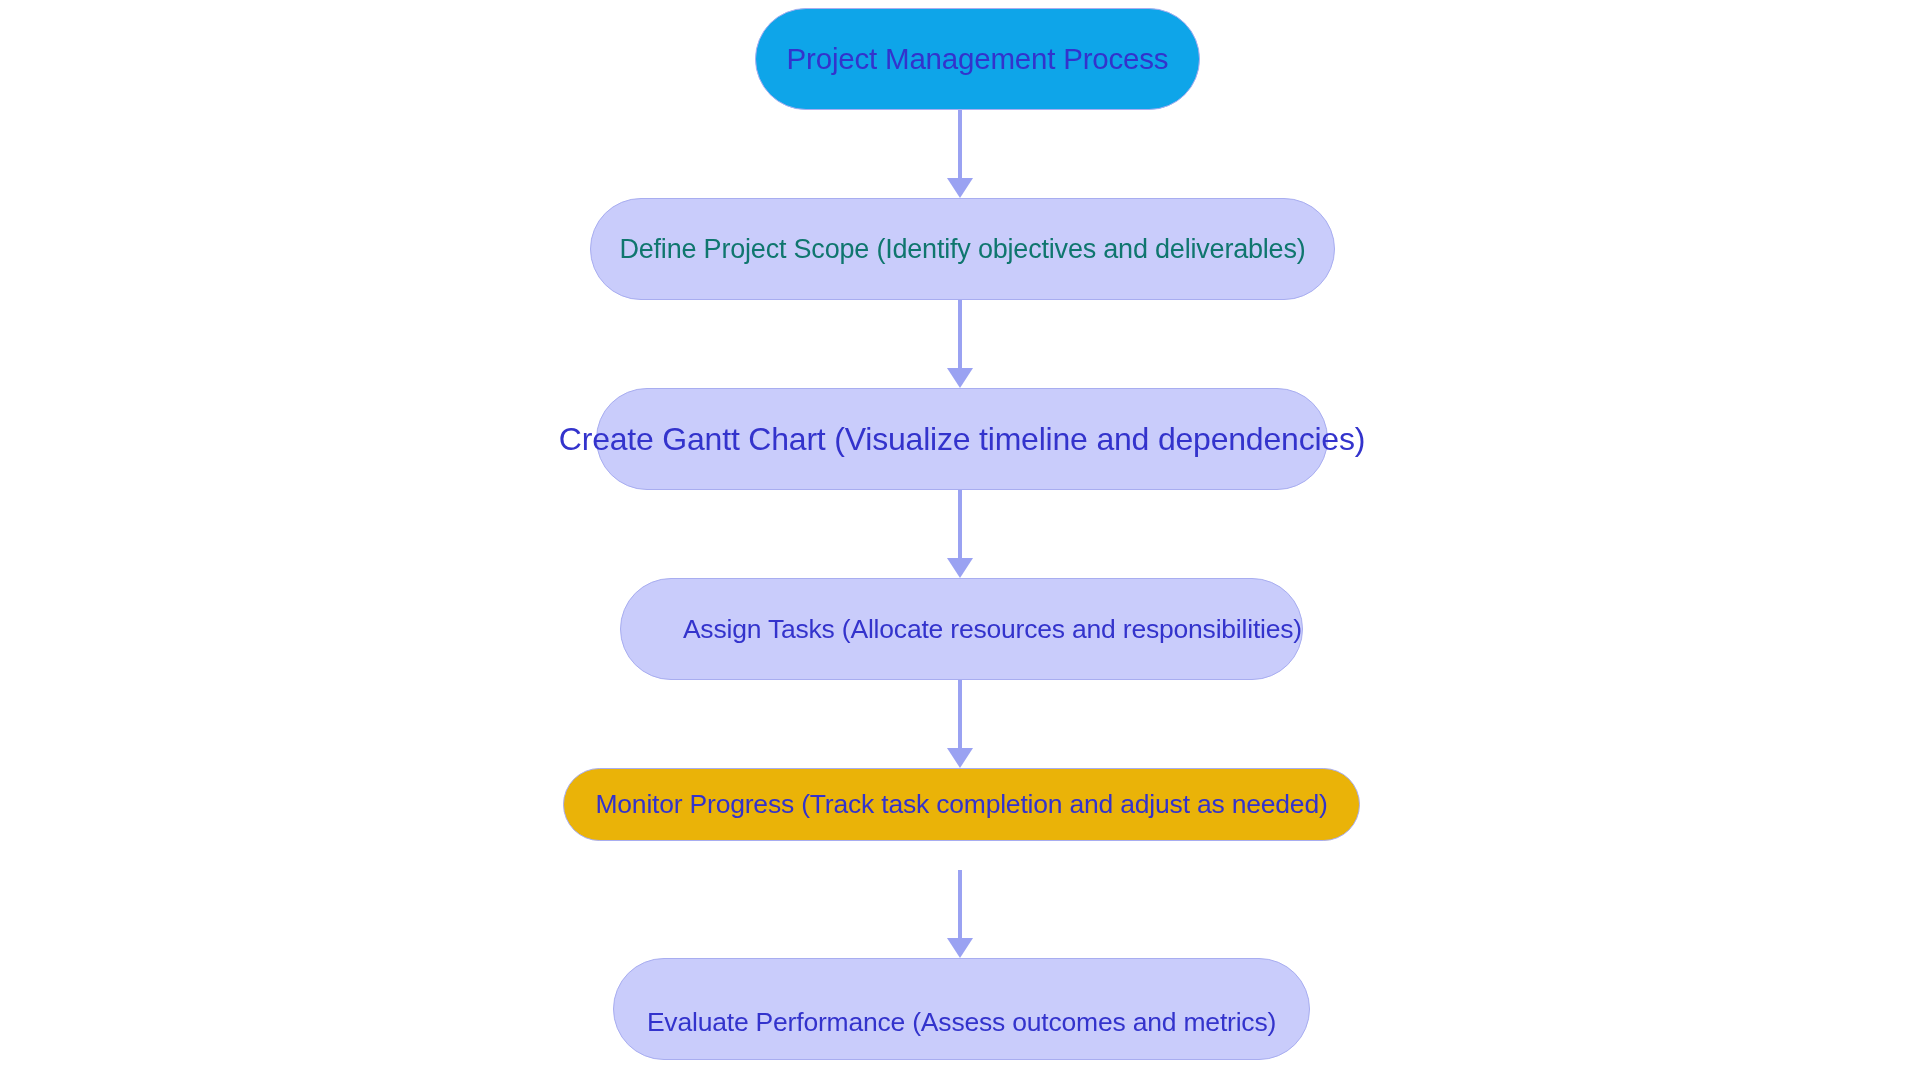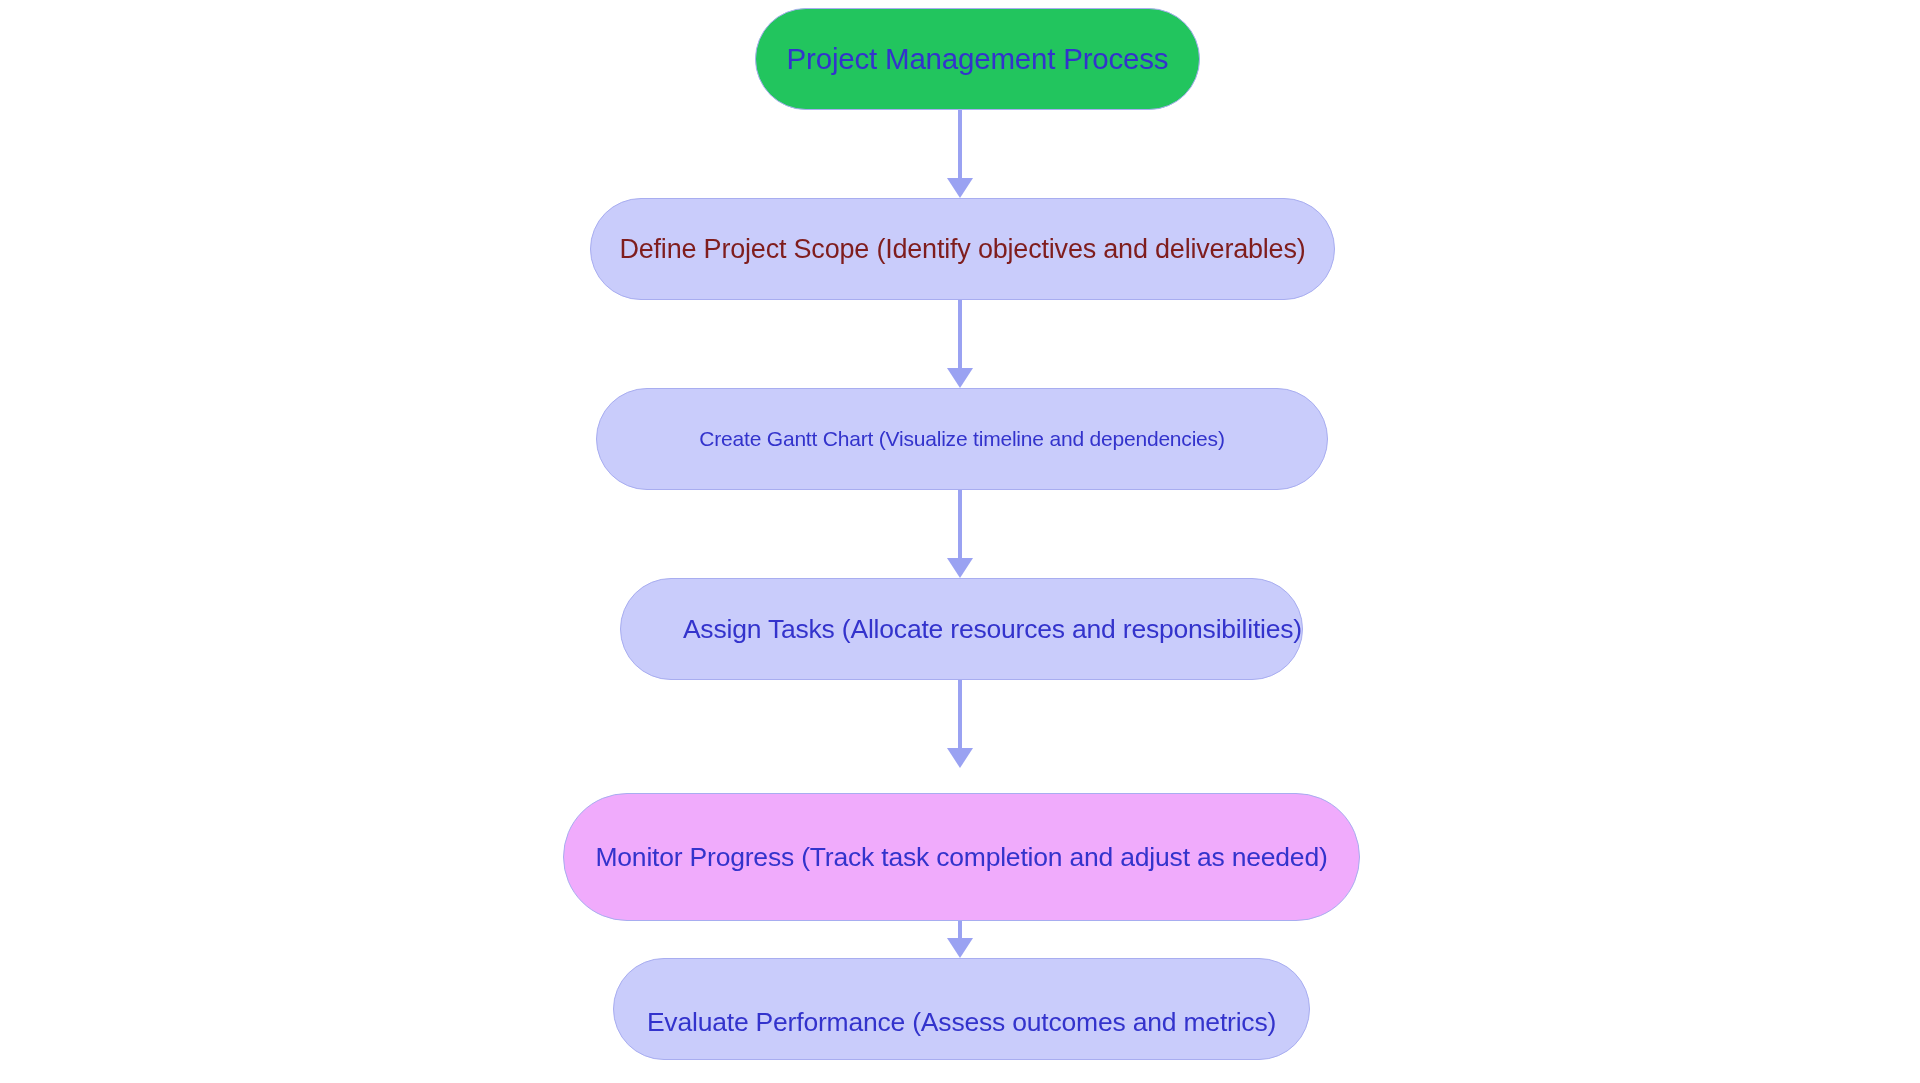--- a/index.html
+++ b/index.html
@@ -87,31 +87,31 @@
       <div class="conn-head" style="border-top-color: rgb(154, 162, 242);"></div>
     </div>
     <div class="connector" style="left: 940px; top: 680px; width: 40px; height: 88px;">
       <div class="conn-line" style="height: 70px; background: rgb(154, 162, 242);"></div>
       <div class="conn-head" style="border-top-color: rgb(154, 162, 242);"></div>
     </div>
     <div class="connector" style="left: 940px; top: 870px; width: 40px; height: 88px;">
       <div class="conn-line" style="height: 70px; background: rgb(154, 162, 242);"></div>
       <div class="conn-head" style="border-top-color: rgb(154, 162, 242);"></div>
     </div>
-    <div class="node root" style="left: 755px; top: 8px; width: 445px; height: 102px; background: #22c55e; border-color: rgb(168, 173, 240);">
+    <div class="node root" style="left: 755px; top: 8px; width: 445px; height: 102px; background: #0ea5e9; border-color: rgb(168, 173, 240);">
       <span class="node-label" style="color: rgb(51, 51, 204); font-size: 29.5px;">Project Management Process</span>
     </div>
     <div class="node step" style="left: 590px; top: 198px; width: 745px; height: 102px; background: rgb(201, 204, 251); border-color: rgb(168, 173, 240);">
-      <span class="node-label" style="color: #7f1d1d; font-size: 27px;">Define Project Scope (Identify objectives and deliverables)</span>
+      <span class="node-label" style="color: #0f766e; font-size: 27px;">Define Project Scope (Identify objectives and deliverables)</span>
     </div>
     <div class="node step" style="left: 596px; top: 388px; width: 732px; height: 102px; background: rgb(201, 204, 251); border-color: rgb(168, 173, 240);">
-      <span class="node-label" style="color: rgb(51, 51, 204); font-size: 21px;">Create Gantt Chart (Visualize timeline and dependencies)</span>
+      <span class="node-label" style="color: rgb(51, 51, 204); font-size: 32px;">Create Gantt Chart (Visualize timeline and dependencies)</span>
     </div>
     <div class="node step" style="left: 620px; top: 578px; width: 683px; height: 102px; background: rgb(201, 204, 251); border-color: rgb(168, 173, 240); justify-content: flex-end;">
       <span class="node-label" style="color: rgb(51, 51, 204); font-size: 26.5px;">Assign Tasks (Allocate resources and responsibilities)</span>
     </div>
-    <div class="node step" style="left: 563px; top: 768px; width: 797px; height: 128px; background: #f0abfc; border-color: rgb(168, 173, 240); margin-top: 25px;">
+    <div class="node step" style="left: 563px; top: 768px; width: 797px; height: 73px; background: #eab308; border-color: rgb(168, 173, 240);">
       <span class="node-label" style="color: rgb(51, 51, 204); font-size: 26.5px;">Monitor Progress (Track task completion and adjust as needed)</span>
     </div>
     <div class="node step" style="left: 613px; top: 958px; width: 697px; height: 102px; background: rgb(201, 204, 251); border-color: rgb(168, 173, 240);">
       <span class="node-label" style="color: rgb(51, 51, 204); font-size: 26.5px; margin-top: 26px;">Evaluate Performance (Assess outcomes and metrics)</span>
     </div>
   </div>
 
 </body></html>

